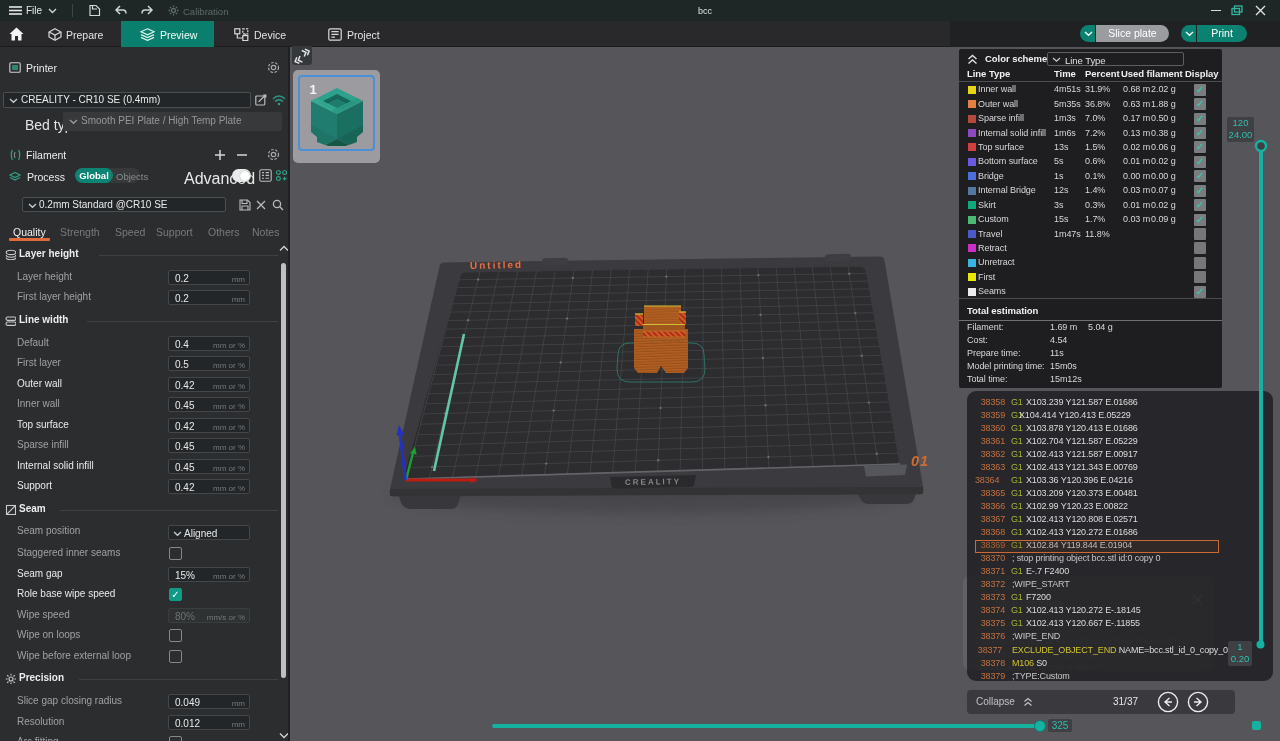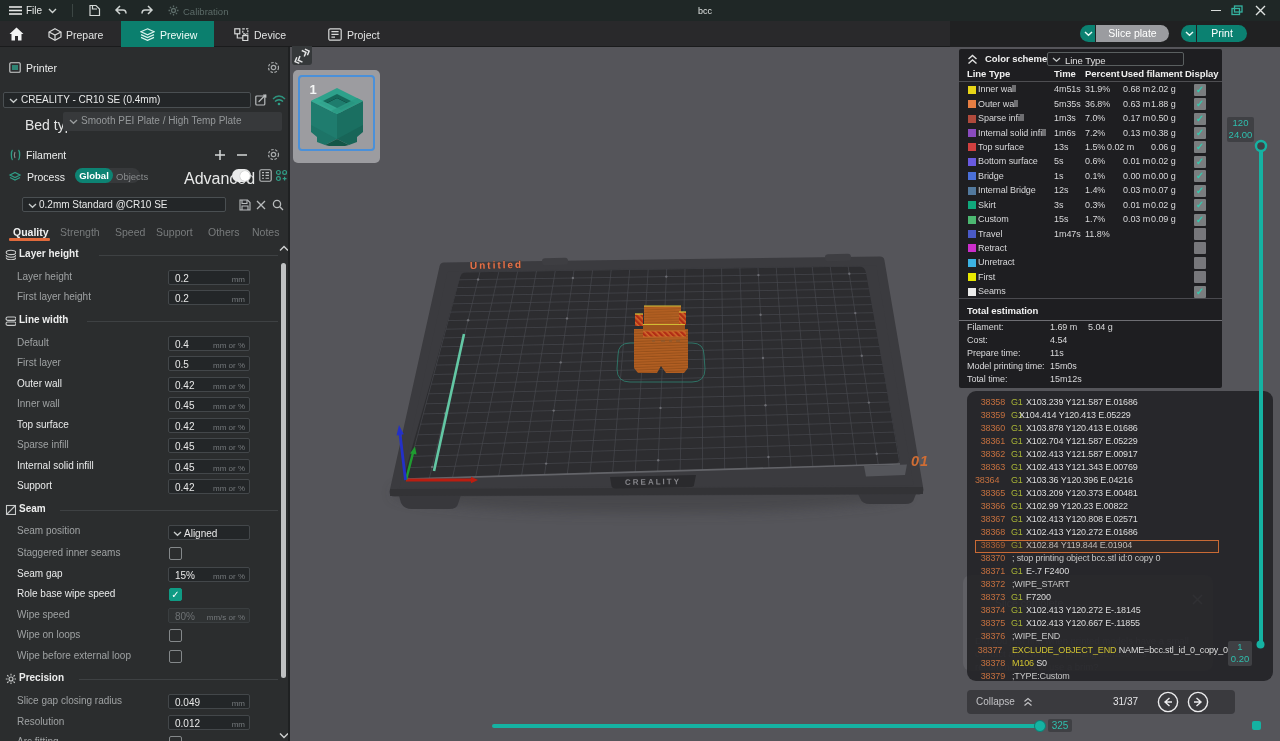--- a/index.html
+++ b/index.html
@@ -195,21 +195,21 @@
         <path d="M1 1 H8.5 L11 3.5 V11 H1 Z"></path>
         <path d="M3 1 V4.5 H8 V1 M3 11 V7 H9 V11"></path>
       </svg>
 <svg class="abs" style="left:256px;top:200px" width="10" height="10">
         <path d="M1 1 L9 9 M9 1 L1 9" stroke="#b9bcbd" stroke-width="1.3"></path>
       </svg>
 <svg class="abs" style="left:272px;top:199px" width="12" height="12" fill="none" stroke="#b9bcbd" stroke-width="1.3">
         <circle cx="5" cy="5" r="3.6"></circle>
         <path d="M7.8 7.8 L11 11"></path>
       </svg>
-<span class="t" style="left:13px;top:226px;font-size:10.5px;font-weight:bold;color:#f0f1f1">Quality</span>
+<span class="t" style="left:13px;top:226px;font-size:10.5px;font-weight:normal;color:#f0f1f1">Quality</span>
 <div class="abs" style="left:9px;top:238px;width:41px;height:2.5px;background:#e06a3c;border-radius:1px"></div>
 <span class="t" style="left:60px;top:226px;font-size:10.5px;color:#787b7c">Strength</span>
 <span class="t" style="left:115px;top:226px;font-size:10.5px;color:#787b7c">Speed</span>
 <span class="t" style="left:156px;top:226px;font-size:10.5px;color:#787b7c">Support</span>
 <span class="t" style="left:208px;top:226px;font-size:10.5px;color:#787b7c">Others</span>
 <span class="t" style="left:252px;top:226px;font-size:10.5px;color:#787b7c">Notes</span>
 <svg class="sicon" style="top:249px" width="12" height="12">
         <g fill="none" stroke="#c9cbcb" stroke-width="1.1">
           <ellipse cx="6" cy="3.4" rx="4.8" ry="2.2"></ellipse>
           <path d="M1.2 6 C1.2 7.2 3.4 8.2 6 8.2 C8.6 8.2 10.8 7.2 10.8 6 M1.2 8.6 C1.2 9.8 3.4 10.8 6 10.8 C8.6 10.8 10.8 9.8 10.8 8.6"></path>
@@ -541,21 +541,21 @@
 <span class="t" style="left:19px;top:78.5px">Internal solid infill</span>
 <span class="t" style="left:95px;top:78.5px">1m6s</span>
 <span class="t" style="left:126px;top:78.5px">7.2%</span>
 <span class="t" style="left:164px;top:78.5px">0.13 m</span>
 <span class="t" style="left:192px;top:78.5px">0.38 g</span>
 <div class="abs" style="left:235px;top:78.0px;width:12px;height:12px;background:#7a7d7f;border-radius:1px;color:#35c7ad;font-size:10px;font-weight:bold;line-height:12px;text-align:center">✓</div>
 <div class="abs" style="left:9px;top:94.4px;width:8px;height:8px;background:#d04040"></div>
 <span class="t" style="left:19px;top:92.9px">Top surface</span>
 <span class="t" style="left:95px;top:92.9px">13s</span>
 <span class="t" style="left:126px;top:92.9px">1.5%</span>
-<span class="t" style="left:148px;top:92.9px">0.02 m</span>
+<span class="t" style="left:164px;top:92.9px">0.02 m</span>
 <span class="t" style="left:192px;top:92.9px">0.06 g</span>
 <div class="abs" style="left:235px;top:92.4px;width:12px;height:12px;background:#7a7d7f;border-radius:1px;color:#35c7ad;font-size:10px;font-weight:bold;line-height:12px;text-align:center">✓</div>
 <div class="abs" style="left:9px;top:108.9px;width:8px;height:8px;background:#6a5ae0"></div>
 <span class="t" style="left:19px;top:107.4px">Bottom surface</span>
 <span class="t" style="left:95px;top:107.4px">5s</span>
 <span class="t" style="left:126px;top:107.4px">0.6%</span>
 <span class="t" style="left:164px;top:107.4px">0.01 m</span>
 <span class="t" style="left:192px;top:107.4px">0.02 g</span>
 <div class="abs" style="left:235px;top:106.9px;width:12px;height:12px;background:#7a7d7f;border-radius:1px;color:#35c7ad;font-size:10px;font-weight:bold;line-height:12px;text-align:center">✓</div>
 <div class="abs" style="left:9px;top:123.3px;width:8px;height:8px;background:#4a6fd8"></div>

